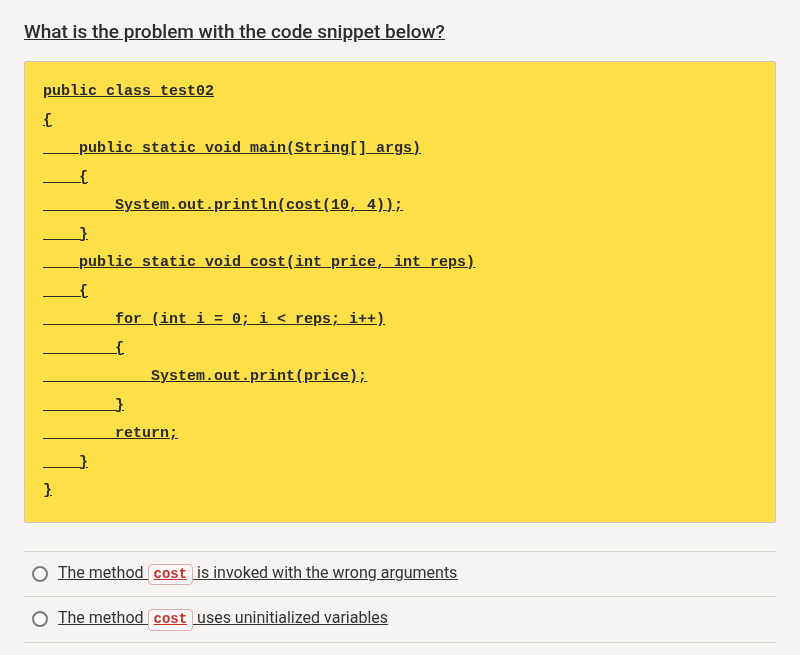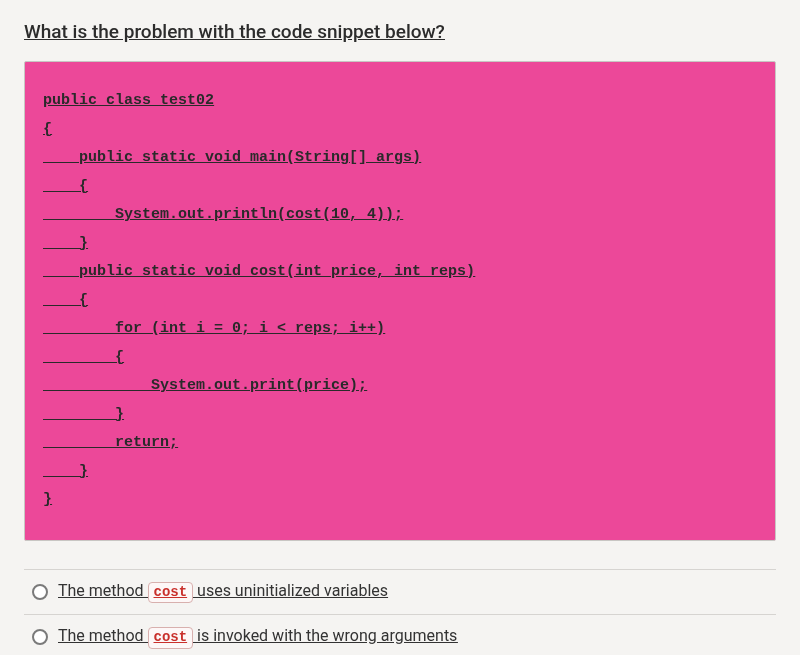--- a/index.html
+++ b/index.html
@@ -12,22 +12,22 @@
       width: 800px;
     }
     .question {
       font-size: 19px;
       font-weight: 500;
       color: #2c2c2c;
       margin-bottom: 18px;
     }
     .code-box {
       border: 1px solid #c8c6c3;
-      background: #ec4899;
-      padding: 25px 18px;
+      background: #fde047;
+      padding: 16px 18px;
       margin-bottom: 28px;
       border-radius: 2px;
     }
     .code-box pre {
       margin: 0;
       font-family: "Courier New", Courier, monospace;
       font-size: 15px;
       font-weight: bold;
       line-height: 1.9;
       color: #2a2a2a;
@@ -95,22 +95,22 @@
             System.out.print(price);
         }
         return;
     }
 }</pre>
 </div>
 
 <div class="options" id="options-container">
     <div class="option">
       <span class="radio"></span>
-      <span class="option-text">The method <span class="code-chip">cost</span> uses uninitialized variables</span>
+      <span class="option-text">The method <span class="code-chip">cost</span> is invoked with the wrong arguments</span>
     </div>
     <div class="option">
       <span class="radio"></span>
-      <span class="option-text">The method <span class="code-chip">cost</span> is invoked with the wrong arguments</span>
+      <span class="option-text">The method <span class="code-chip">cost</span> uses uninitialized variables</span>
     </div>
     <div class="option">
       <span class="option-text">The method <span class="code-chip">cost</span> returns <span class="code-chip">void</span> and cannot be used as an expression in a print statement</span>
     </div>
   </div>
 
 </body></html>

